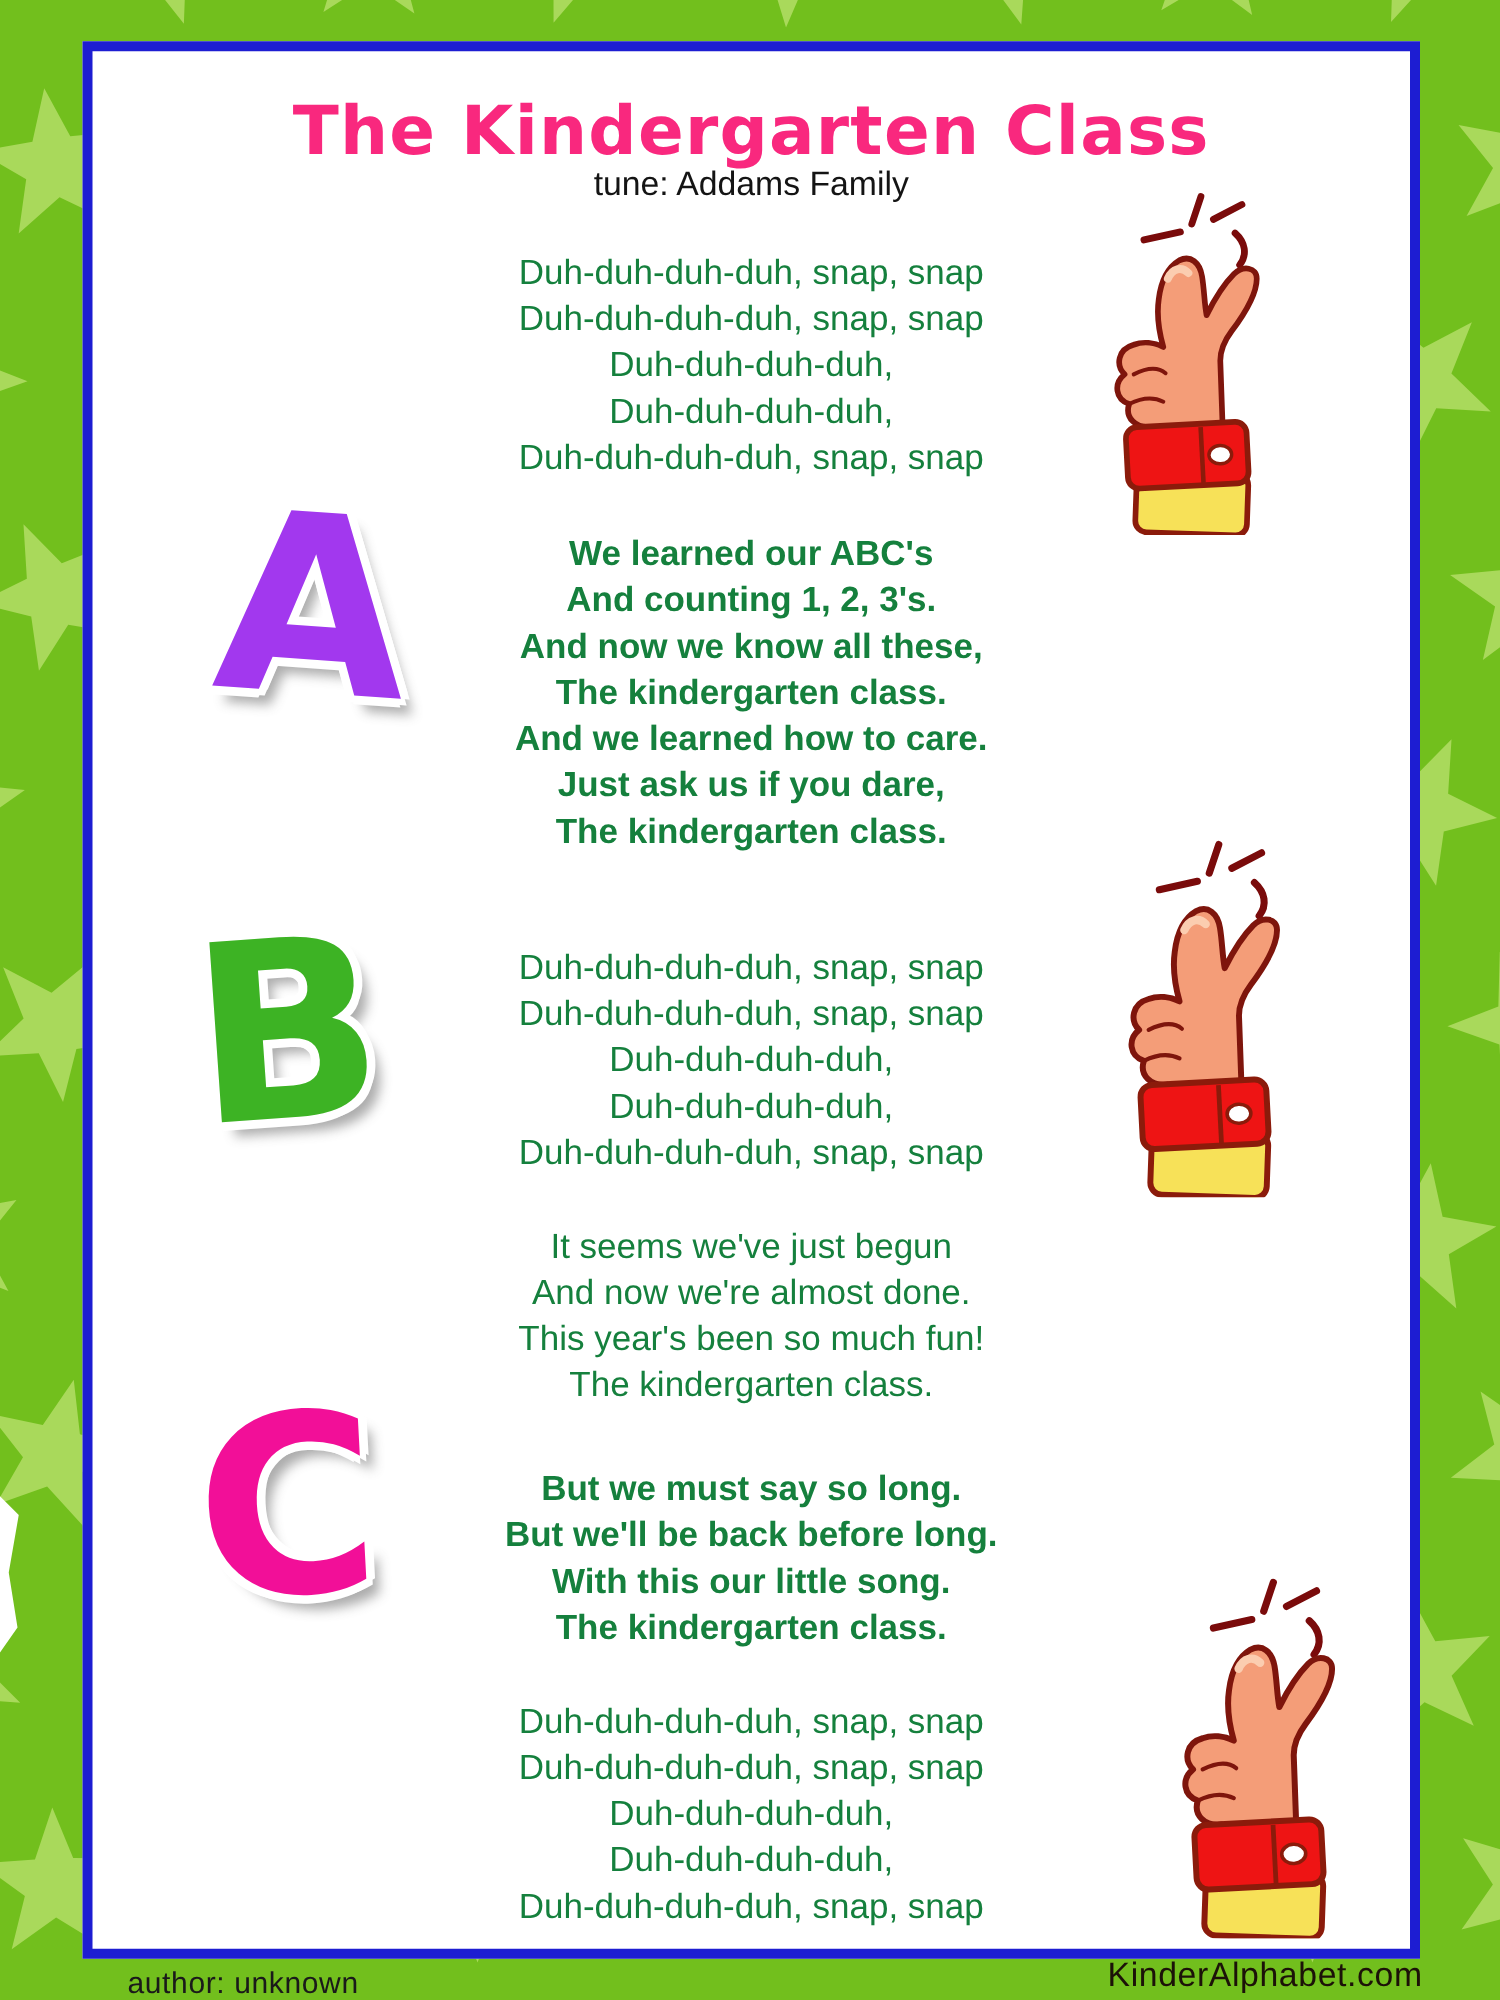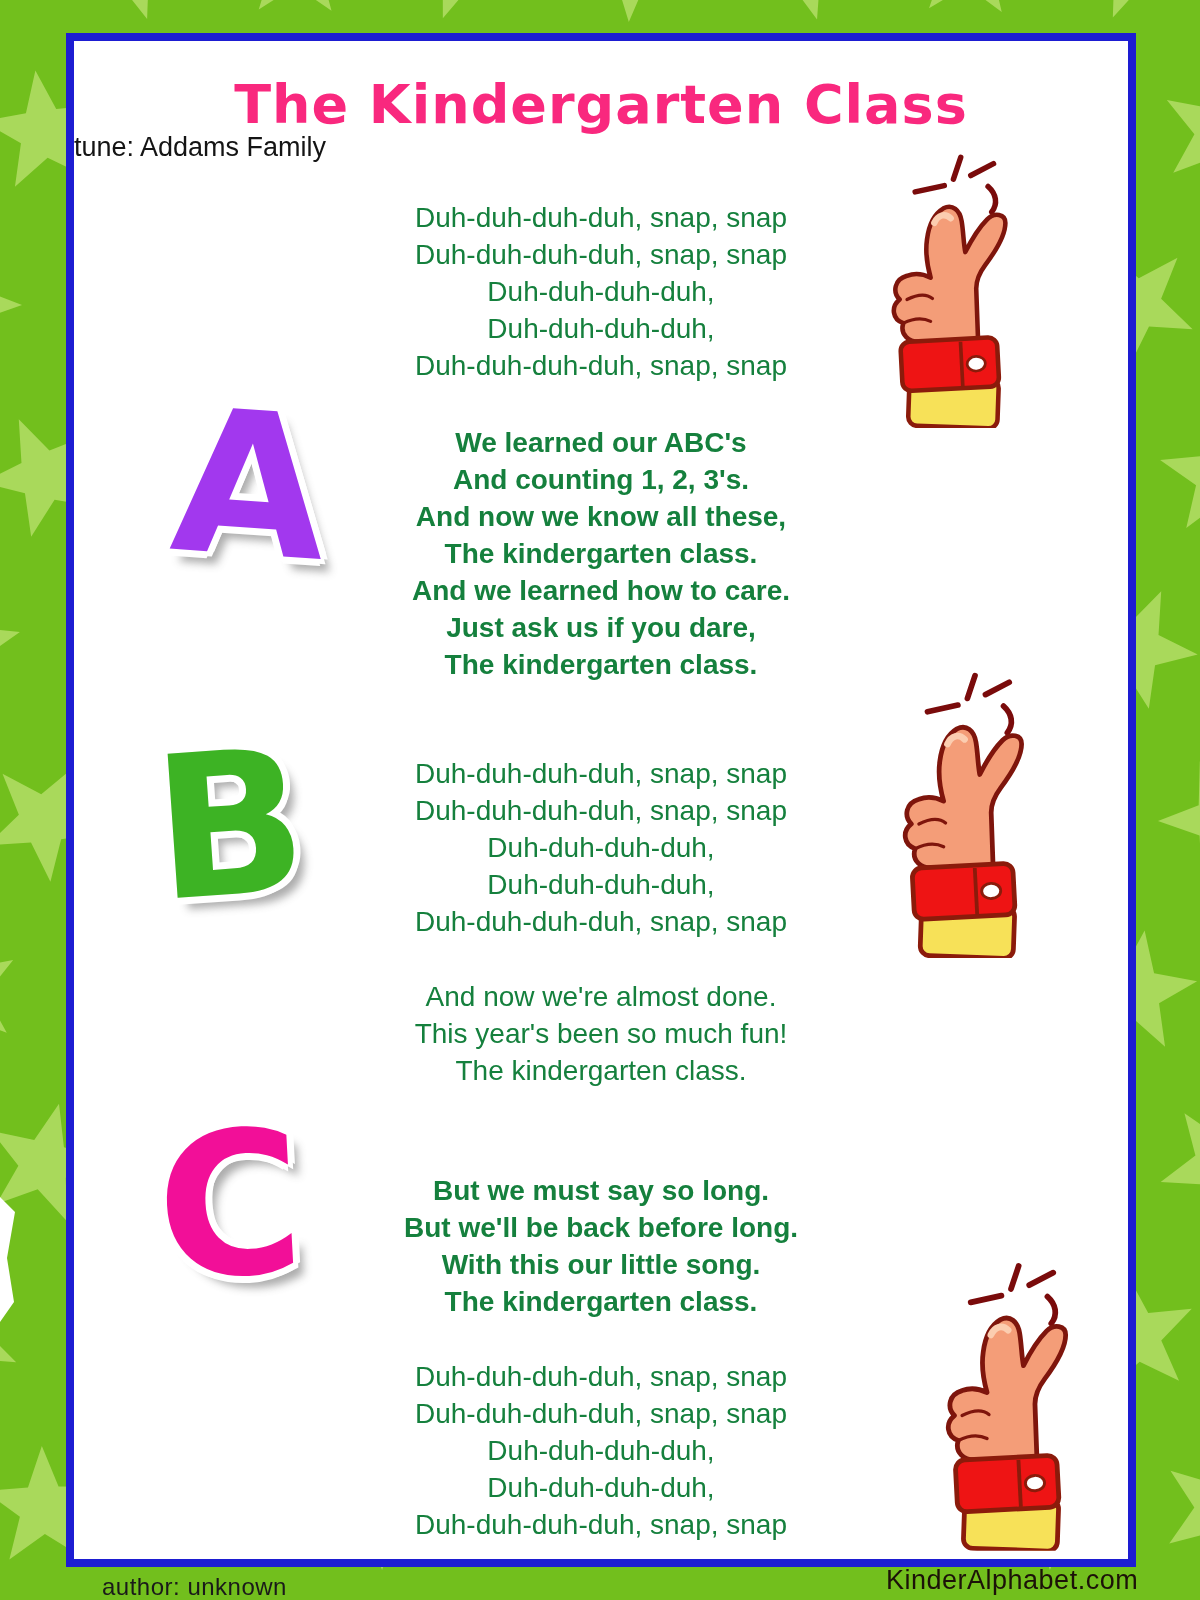--- a/index.html
+++ b/index.html
@@ -15,21 +15,21 @@
     background:#ffffff;border:8px solid #1D1DD2;box-sizing:border-box;
   }
   .panel-inner{position:absolute;left:0;top:0;width:1054px;height:1518px;}
   
   .title{
     position:absolute;left:0;top:32px;width:100%;text-align:center;
     font-size:54px;font-weight:bold;color:#F9287E;letter-spacing:1px;
     font-family:"DejaVu Sans","Liberation Sans",sans-serif;
   }
   .subtitle{
-    position:absolute;left:0;top:91px;width:100%;text-align:left;
+    position:absolute;left:0;top:91px;width:100%;text-align:center;
     font-size:27px;color:#141414;
   }
   
   .stanza{position:absolute;left:12px;width:1030px;text-align:center;color:#15803d;}
   .line{font-size:28px;line-height:37px;white-space:pre;}
   .stanza-chorus-1{top:158px;}
   .stanza-verse-1 {top:383px;font-weight:bold;}
   .stanza-chorus-2{top:714px;}
   .stanza-verse-2 {top:937px;}
   .stanza-verse-3 {top:1131px;font-weight:bold;}
@@ -211,20 +211,21 @@
 
     <div class="stanza stanza-chorus-2">
       <div class="line">Duh-duh-duh-duh, snap, snap</div>
       <div class="line">Duh-duh-duh-duh, snap, snap</div>
       <div class="line">Duh-duh-duh-duh,</div>
       <div class="line">Duh-duh-duh-duh,</div>
       <div class="line">Duh-duh-duh-duh, snap, snap</div>
     </div>
 
     <div class="stanza stanza-verse-2">
+      <div class="line">It seems we've just begun</div>
       <div class="line">And now we're almost done.</div>
       <div class="line">This year's been so much fun!</div>
       <div class="line">The kindergarten class.</div>
     </div>
 
     <div class="stanza stanza-verse-3">
       <div class="line">But we must say so long.</div>
       <div class="line">But we'll be back before long.</div>
       <div class="line">With this our little song.</div>
       <div class="line">The kindergarten class.</div>

